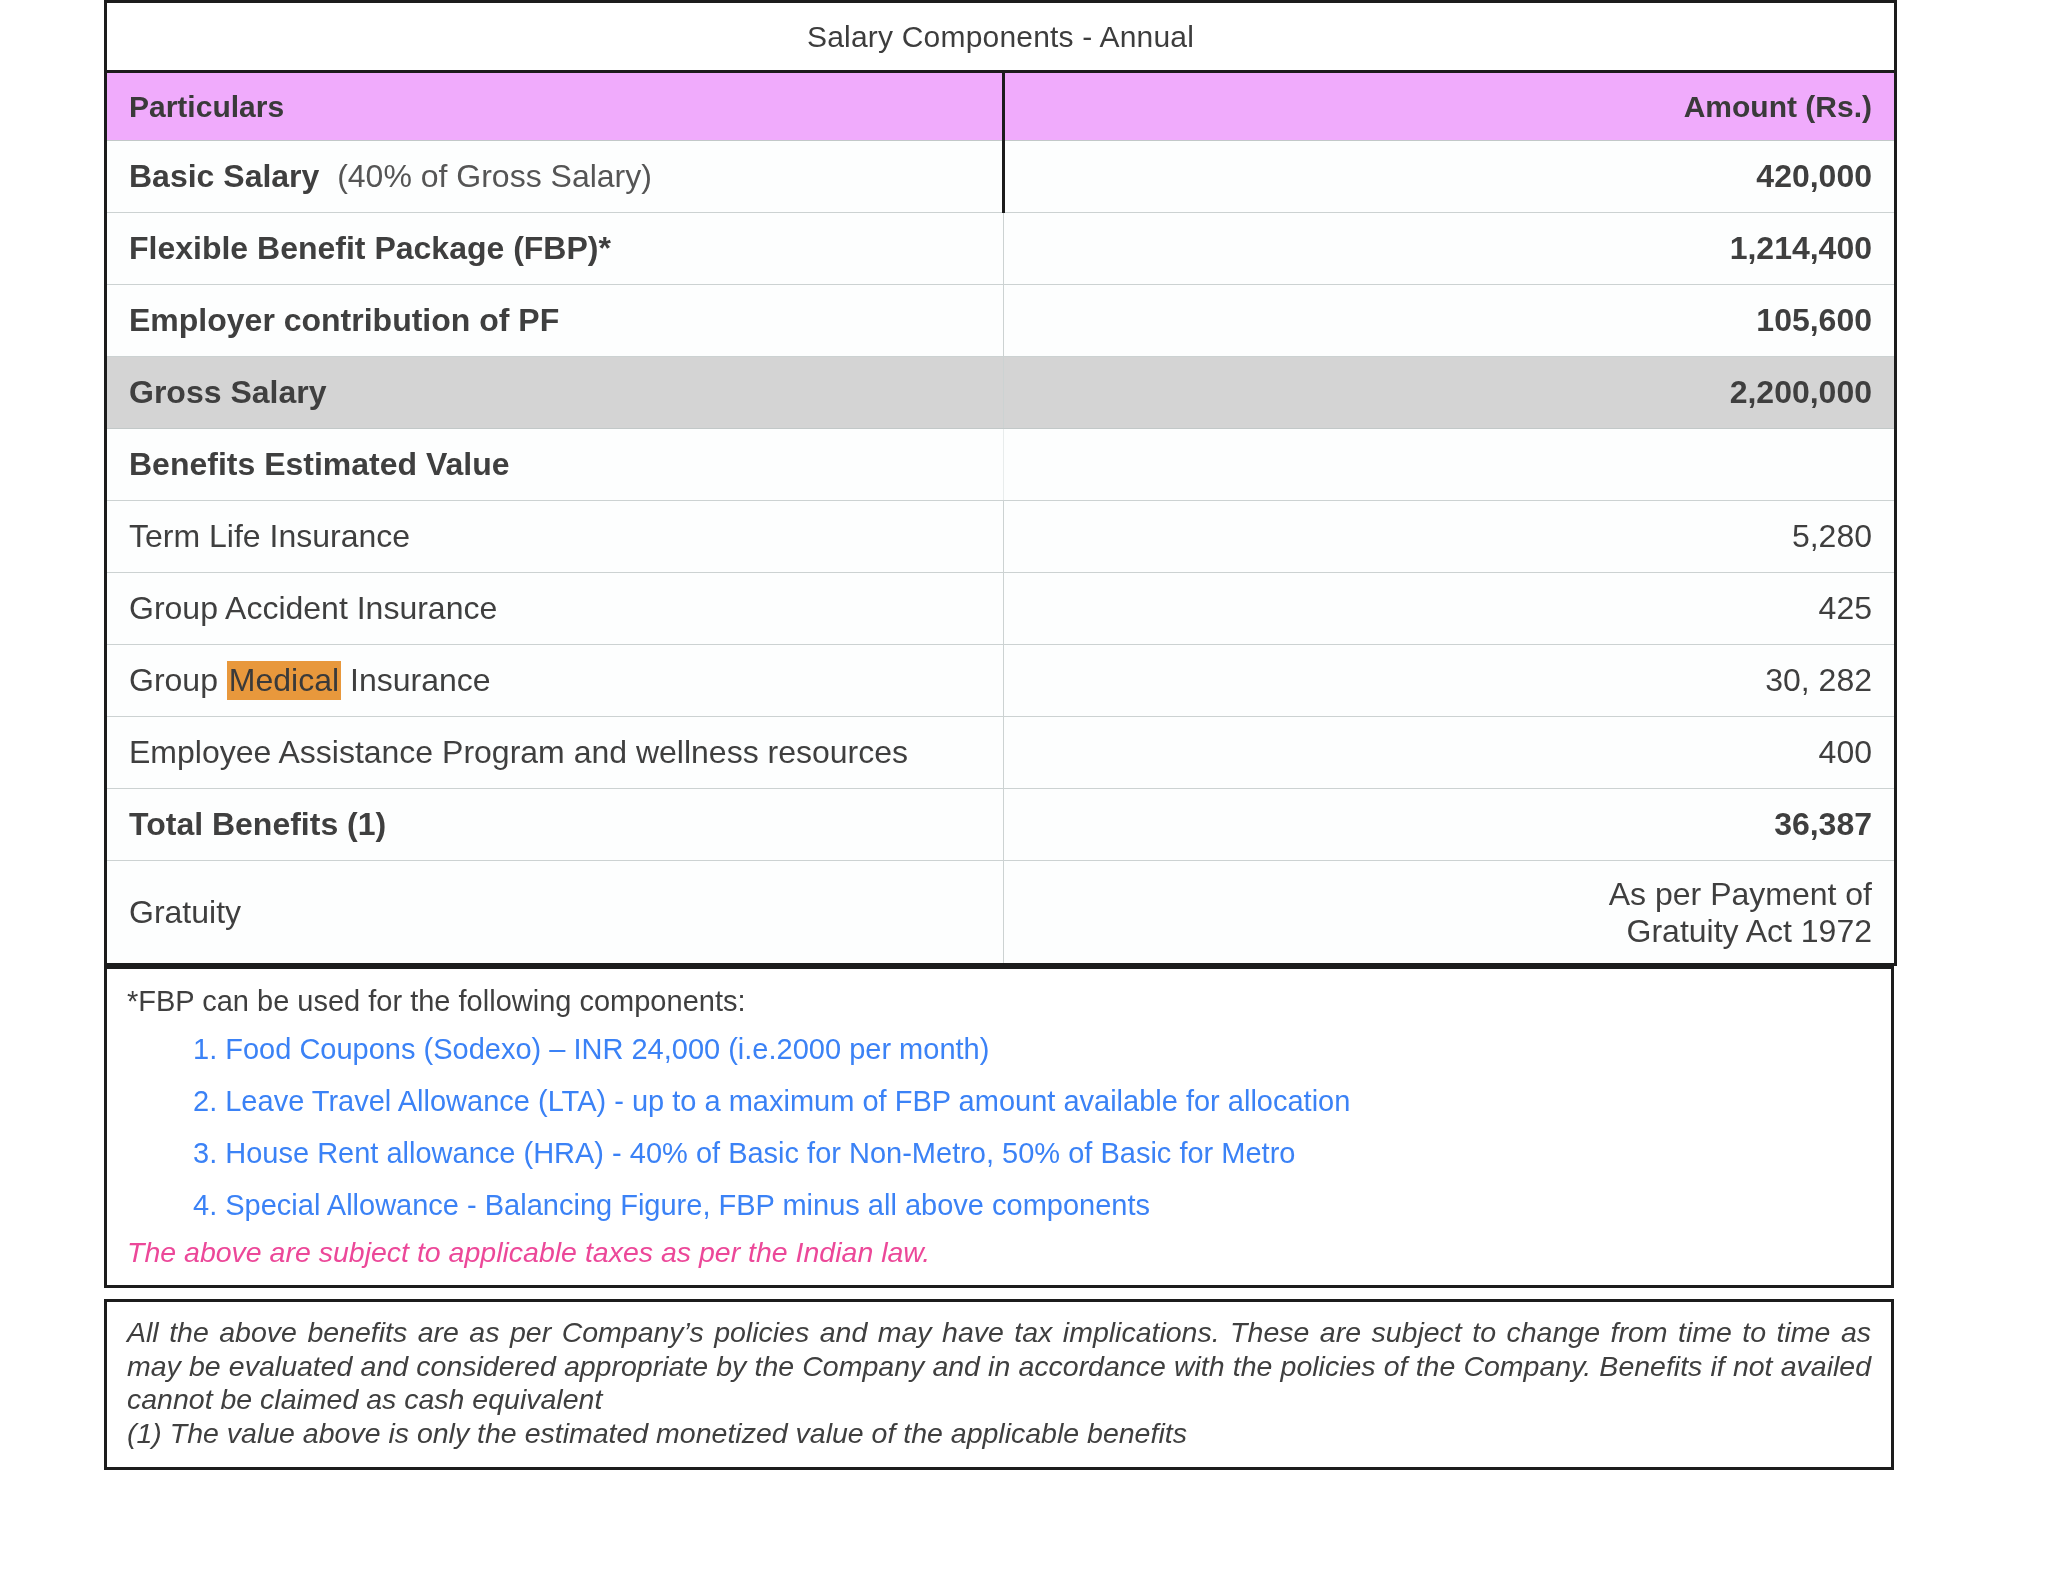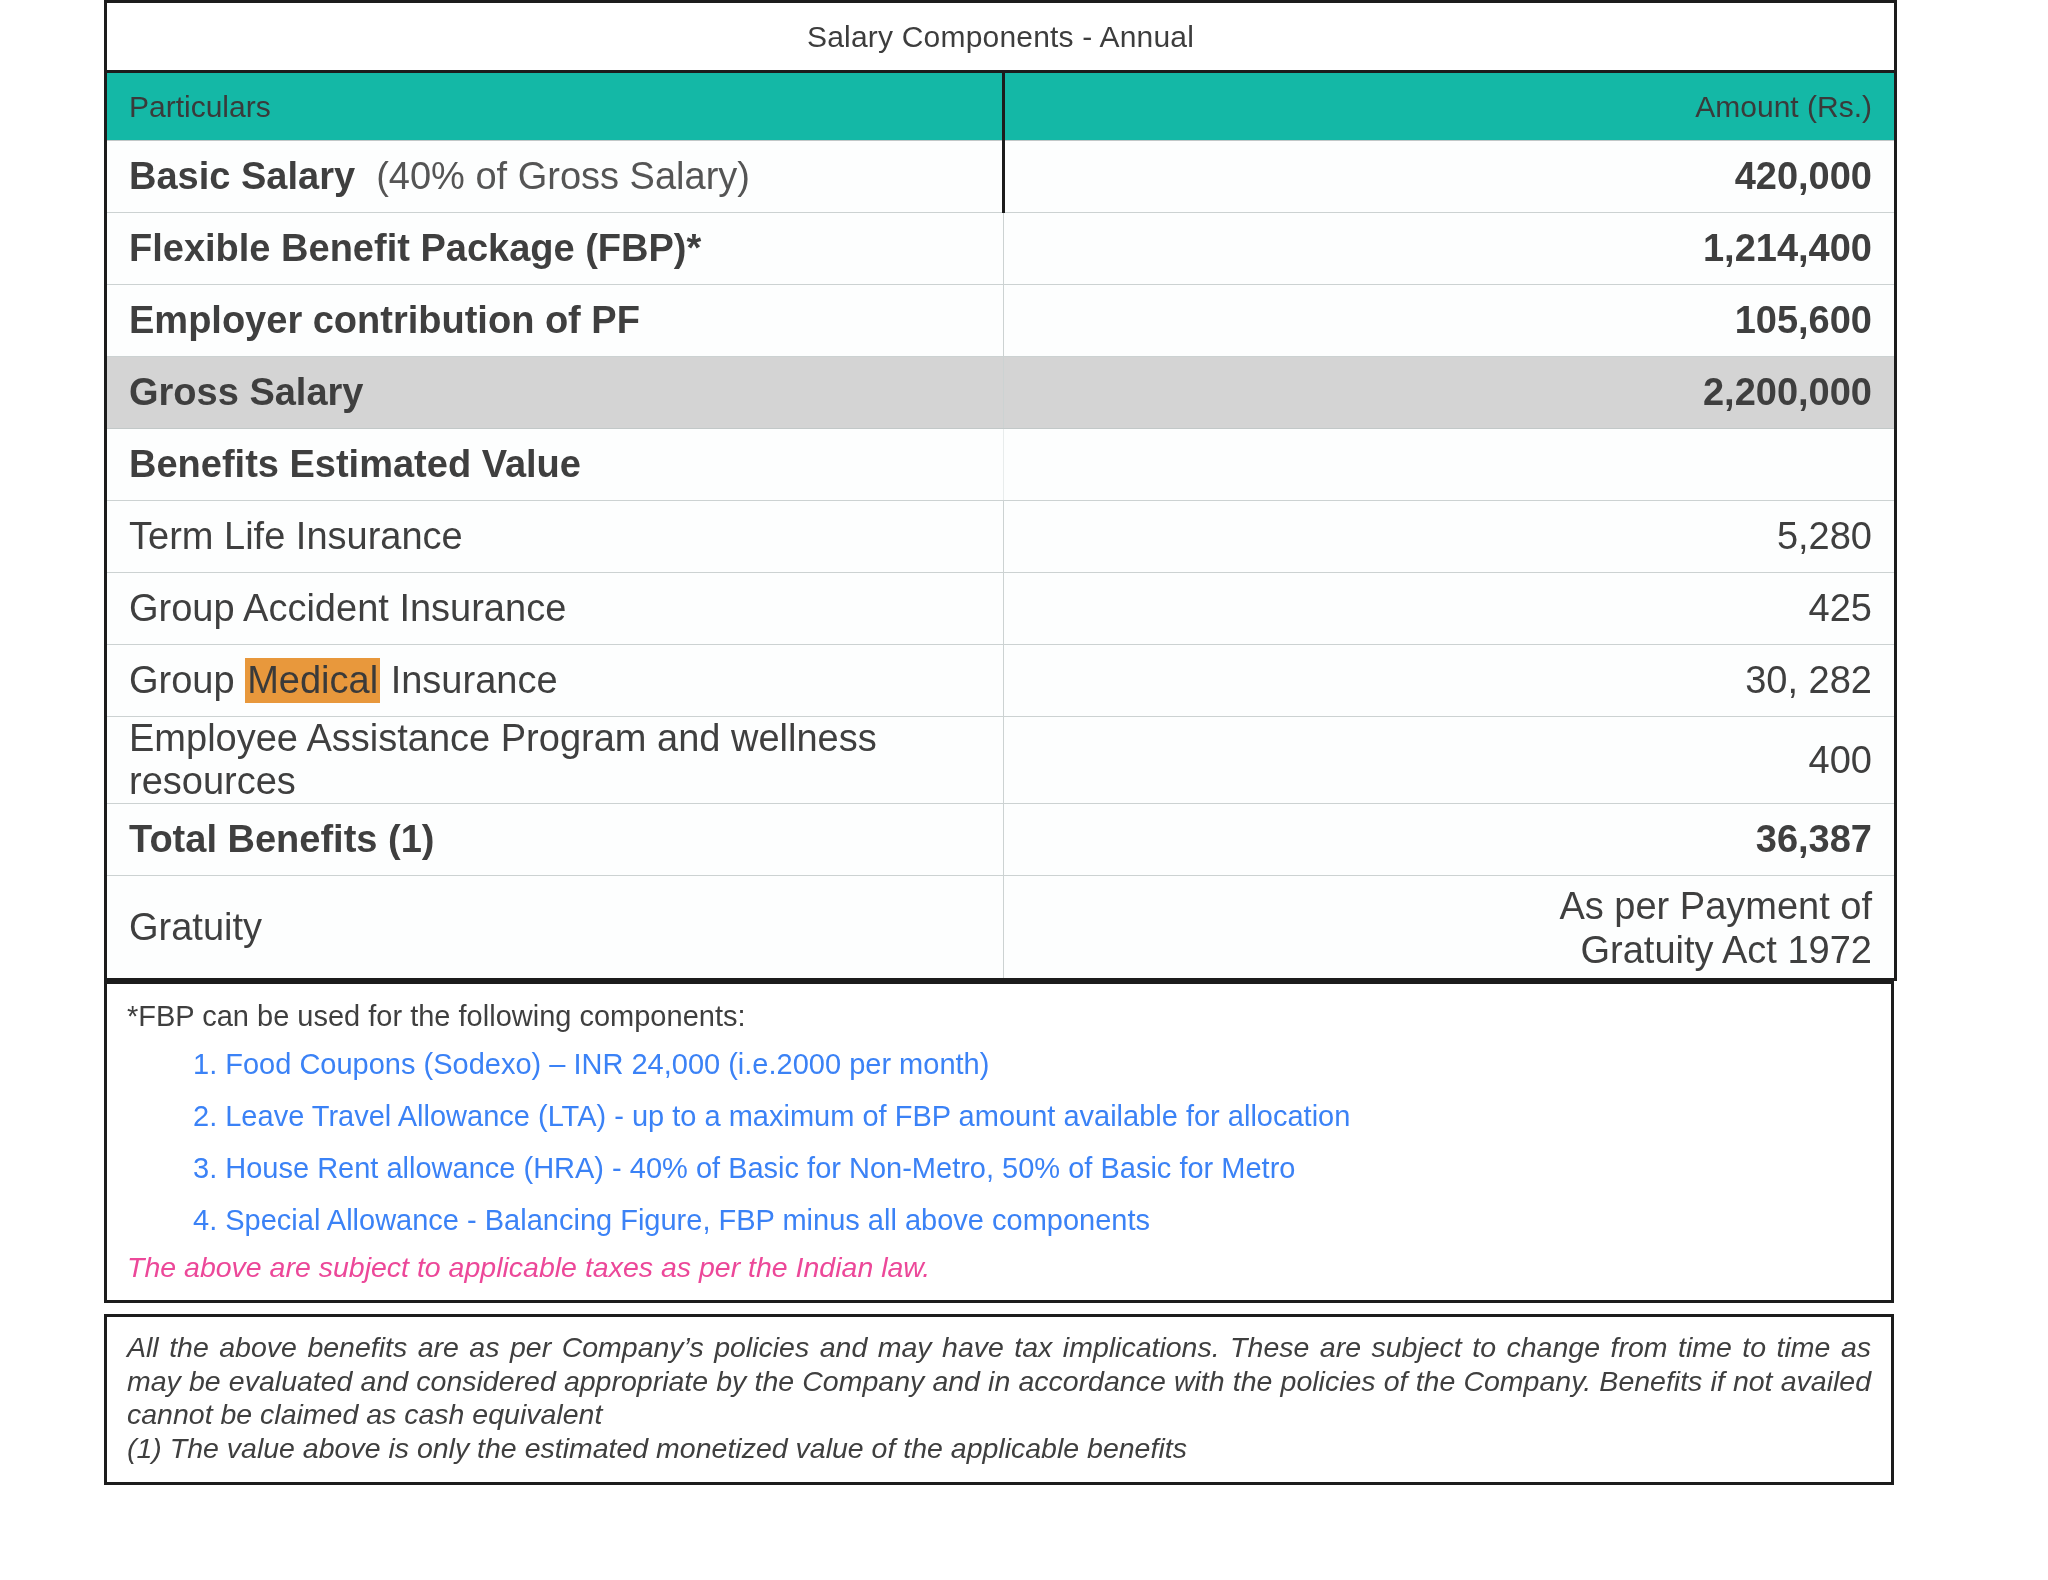--- a/index.html
+++ b/index.html
@@ -57,34 +57,34 @@
     font-size: 30px;
     font-weight: 400;
     color: #3d3d3d;
     height: 70px;
     border-bottom: 3px solid #1c1c1c;
     letter-spacing: 0.2px;
   }
 
   
   .row-header td {
-    background: #14b8a6;
+    background: #f0abfc;
     font-size: 30px;
-    font-weight: 400;
+    font-weight: 700;
     color: #3a3a3a;
     height: 69px;
     border-bottom: 1px solid #c2c8c8;
   }
   .row-header td.cell-left  { padding-left: 22px; text-align: left; border-right: 3px solid #1c1c1c; }
   .row-header td.cell-right { padding-right: 22px; text-align: right; }
 
   
   .drow td {
     height: 72px;
-    font-size: 38px;
+    font-size: 32px;
     color: #3f3f3f;
     border-bottom: 1px solid #ccd2d2;
     background: #fdfefe;
   }
   .drow td.cell-left  { padding-left: 22px; text-align: left; border-right: 1px solid #ccd2d2; }
   .drow td.cell-right { padding-right: 22px; text-align: right; }
 
   
   .drow.dark-divider td.cell-left { border-right: 3px solid #1c1c1c; }
 

